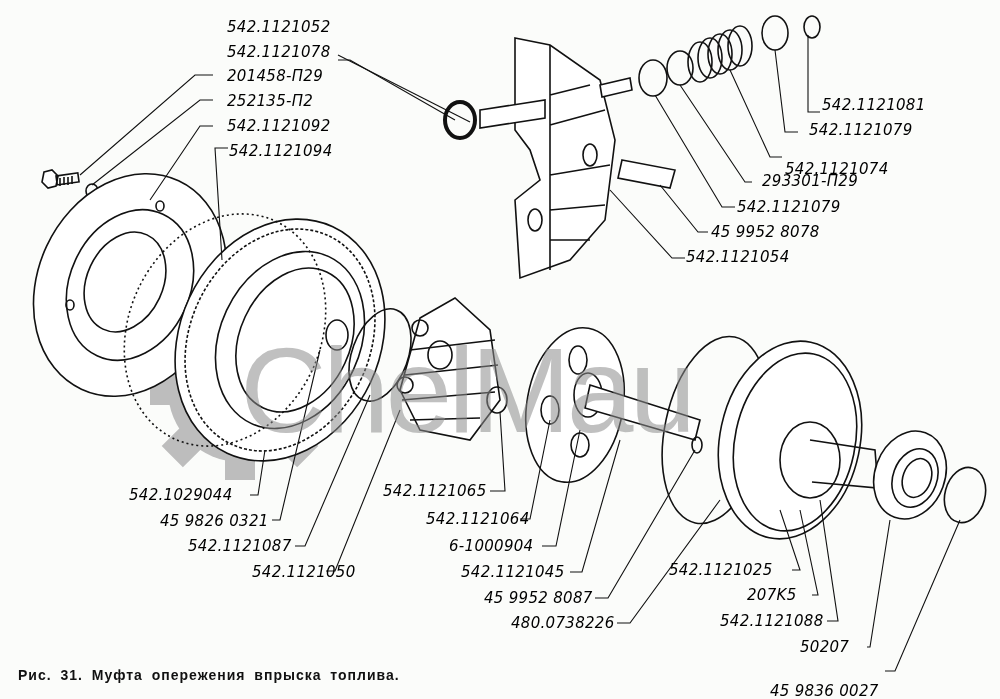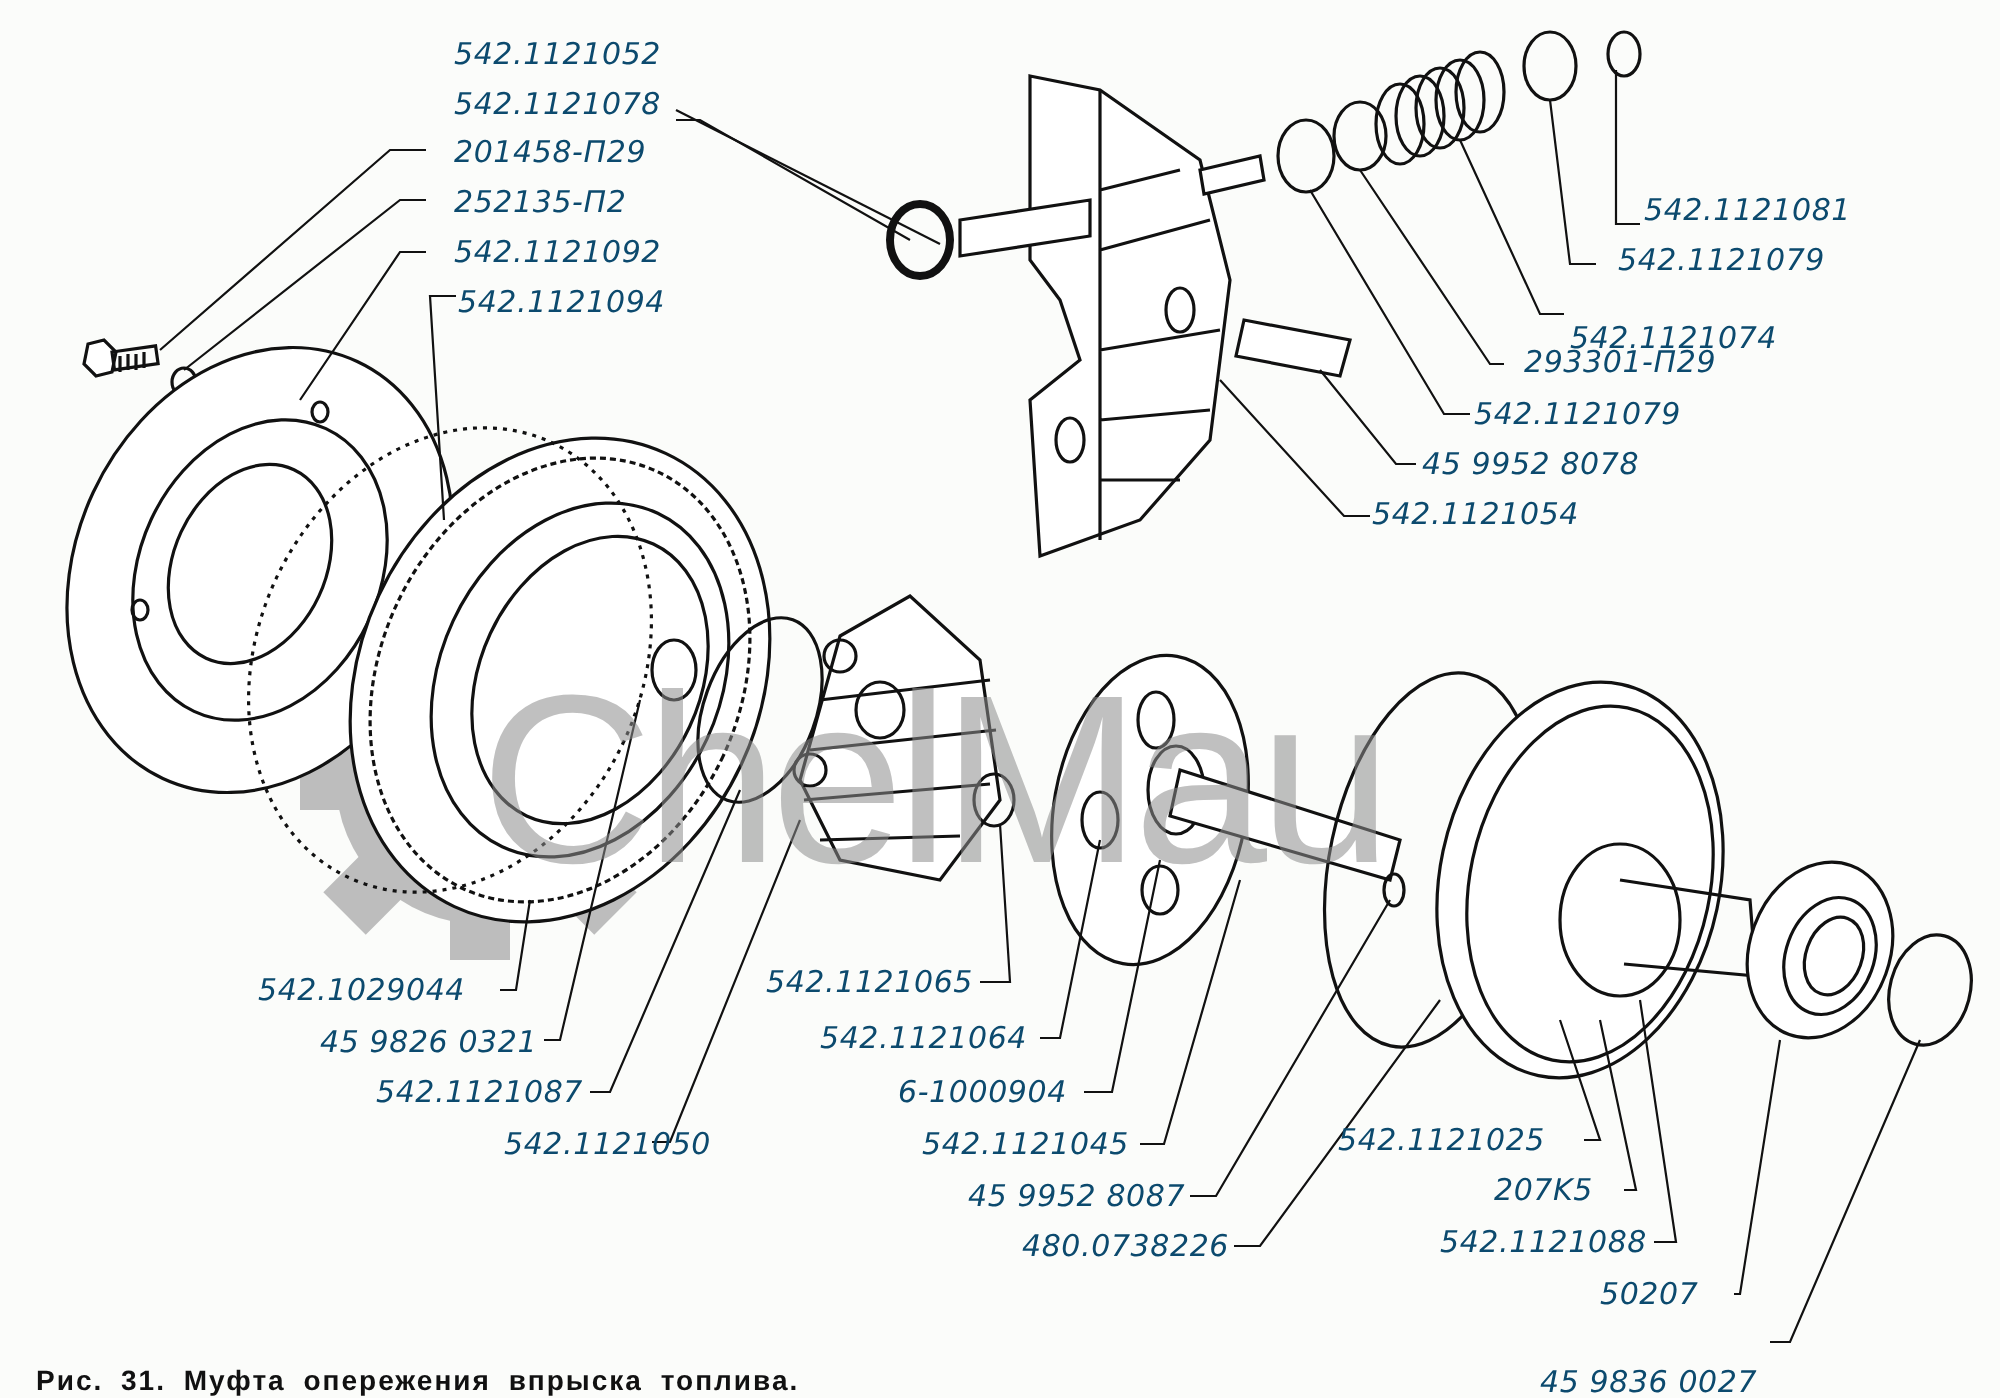--- a/index.html
+++ b/index.html
@@ -1,19 +1,19 @@
 <!DOCTYPE html>
 <html><head>
 <meta charset="utf-8">
 <style>
   html, body { margin: 0; padding: 0; }
   body { width: 1000px; height: 699px; background: #fbfcfa; position: relative; overflow: hidden; font-family: "DejaVu Sans", sans-serif; }
   #drawing { position: absolute; left: 0; top: 0; width: 1000px; height: 699px; }
-  .lbl { position: absolute; font-family: "DejaVu Sans", sans-serif; font-style: italic; font-size: 15px; color: #0c4a6e; white-space: nowrap; letter-spacing: 0.3px; }
-  .caption { position: absolute; left: 18px; top: 682px; font-family: "Liberation Sans", sans-serif; font-weight: bold; font-size: 14px; color: #111; letter-spacing: 1px; word-spacing: 4px; }
+  .lbl { position: absolute; font-family: "DejaVu Sans", sans-serif; font-style: italic; font-size: 15px; color: #000000; white-space: nowrap; letter-spacing: 0.3px; }
+  .caption { position: absolute; left: 18px; top: 667px; font-family: "Liberation Sans", sans-serif; font-weight: bold; font-size: 14px; color: #111; letter-spacing: 1px; word-spacing: 4px; }
   .wm { position: absolute; left: 240px; top: 330px; font-family: "Liberation Sans", sans-serif; font-size: 120px; color: rgba(140,140,140,0.55); letter-spacing: -4px; line-height: 1; }
 </style>
 </head>
 <body>
 
 <svg id="drawing" viewBox="0 0 1000 699" xmlns="http://www.w3.org/2000/svg">
 
   <g fill="#a9a9a9" opacity="0.75">
     <circle cx="240" cy="390" r="72"></circle>
     <g>
@@ -162,21 +162,21 @@
 <div class="lbl" style="left:737px;top:198px;">542.1121079</div>
 <div class="lbl" style="left:711px;top:223px;">45 9952 8078</div>
 <div class="lbl" style="left:686px;top:248px;">542.1121054</div>
 
 <div class="lbl" style="left:129px;top:486px;">542.1029044</div>
 <div class="lbl" style="left:160px;top:512px;">45 9826 0321</div>
 <div class="lbl" style="left:188px;top:537px;text-align:right;">542.1121087</div>
 <div class="lbl" style="left:212px;top:563px;margin-left:40px;">542.1121050</div>
 
 <div class="lbl" style="left:383px;top:482px;">542.1121065</div>
-<div class="lbl" style="left:410px;top:510px;">542.1121064</div>
+<div class="lbl" style="left:426px;top:510px;">542.1121064</div>
 <div class="lbl" style="left:449px;top:537px;">6-1000904</div>
 <div class="lbl" style="left:461px;top:563px;">542.1121045</div>
 <div class="lbl" style="left:484px;top:589px;">45 9952 8087</div>
 <div class="lbl" style="left:511px;top:614px;">480.0738226</div>
 
 <div class="lbl" style="left:669px;top:561px;">542.1121025</div>
 <div class="lbl" style="left:747px;top:586px;">207K5</div>
 <div class="lbl" style="left:720px;top:612px;">542.1121088</div>
 <div class="lbl" style="left:800px;top:638px;">50207</div>
 <div class="lbl" style="left:770px;top:662px;margin-top:20px;">45 9836 0027</div>

